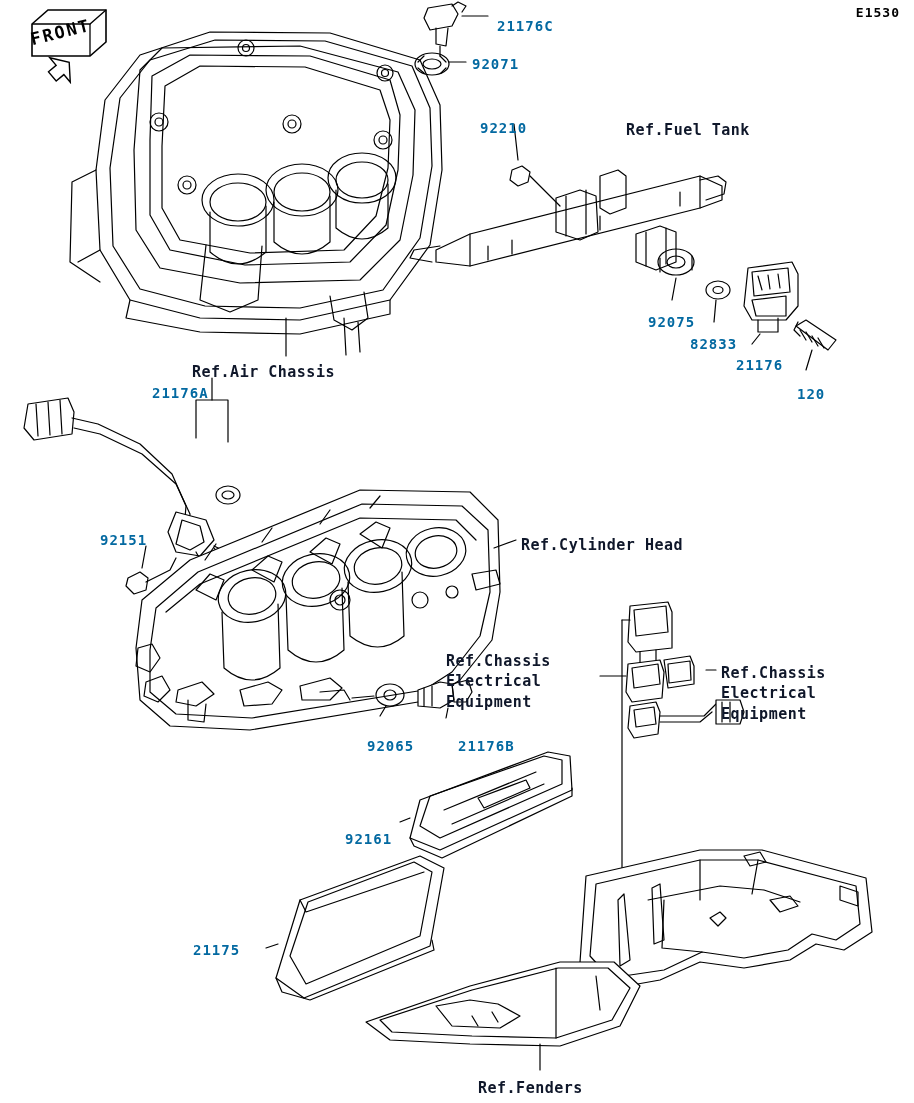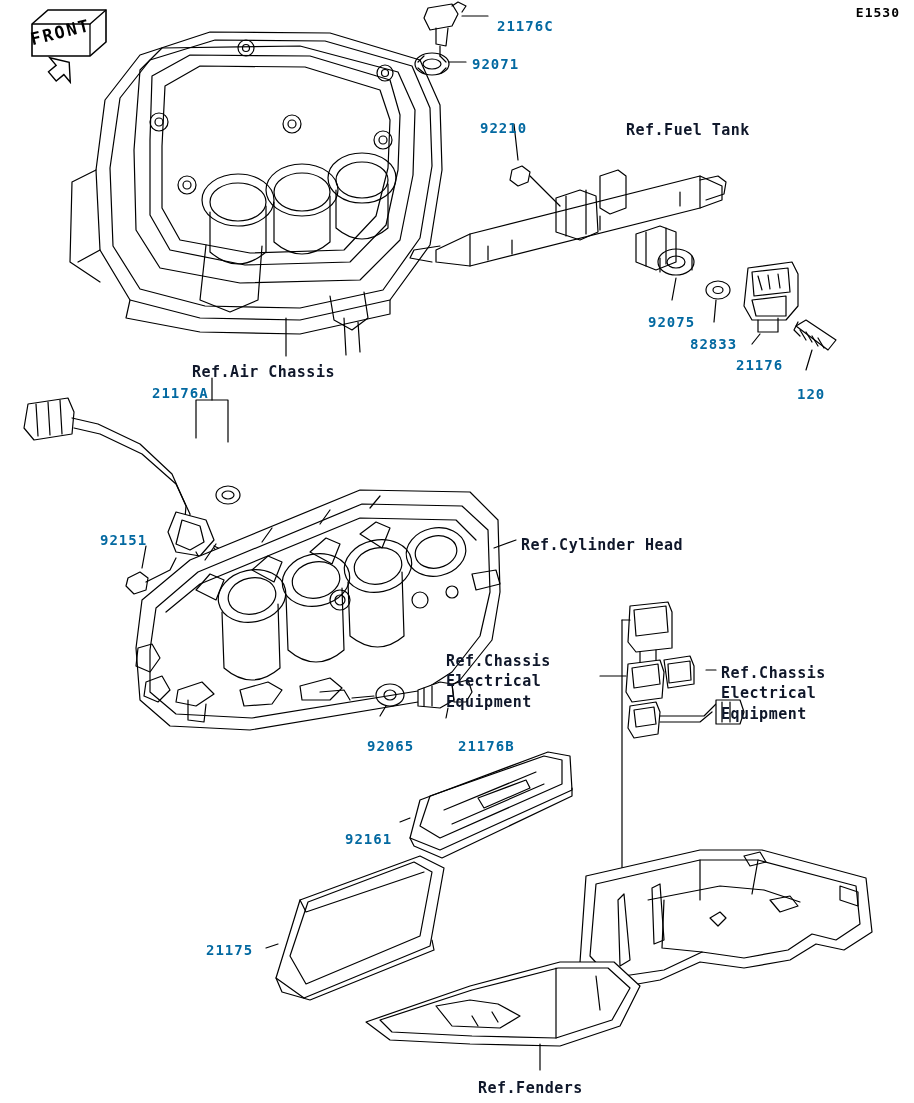--- a/index.html
+++ b/index.html
@@ -302,21 +302,21 @@
   <div class="code" style="left:480px; top:120px;">92210</div>
   <div class="code" style="left:648px; top:314px;">92075</div>
   <div class="code" style="left:690px; top:336px;">82833</div>
   <div class="code" style="left:736px; top:357px;">21176</div>
   <div class="code" style="left:797px; top:386px;">120</div>
   <div class="code" style="left:152px; top:385px;">21176A</div>
   <div class="code" style="left:94px; top:532px;margin-left:6px;">92151</div>
   <div class="code" style="left:355px; top:738px;margin-left:12px;">92065</div>
   <div class="code" style="left:426px; top:738px;margin-left:32px;">21176B</div>
   <div class="code" style="left:345px; top:815px;margin-top:16px;">92161</div>
-  <div class="code" style="left:206px; top:942px;text-align:center;">21175</div>
+  <div class="code" style="left:193px; top:942px;text-align:center;">21175</div>
 
   <div class="label" style="left:192px; top:362px;">Ref.Air Chassis</div>
   <div class="label" style="left:626px; top:120px;">Ref.Fuel Tank</div>
   <div class="label" style="left:521px; top:535px;text-align:right;">Ref.Cylinder Head</div>
   <div class="label" style="left:446px; top:651px;">Ref.Chassis
 Electrical
 Equipment</div>
   <div class="label" style="left:721px; top:663px;">Ref.Chassis
 Electrical
 Equipment</div>

